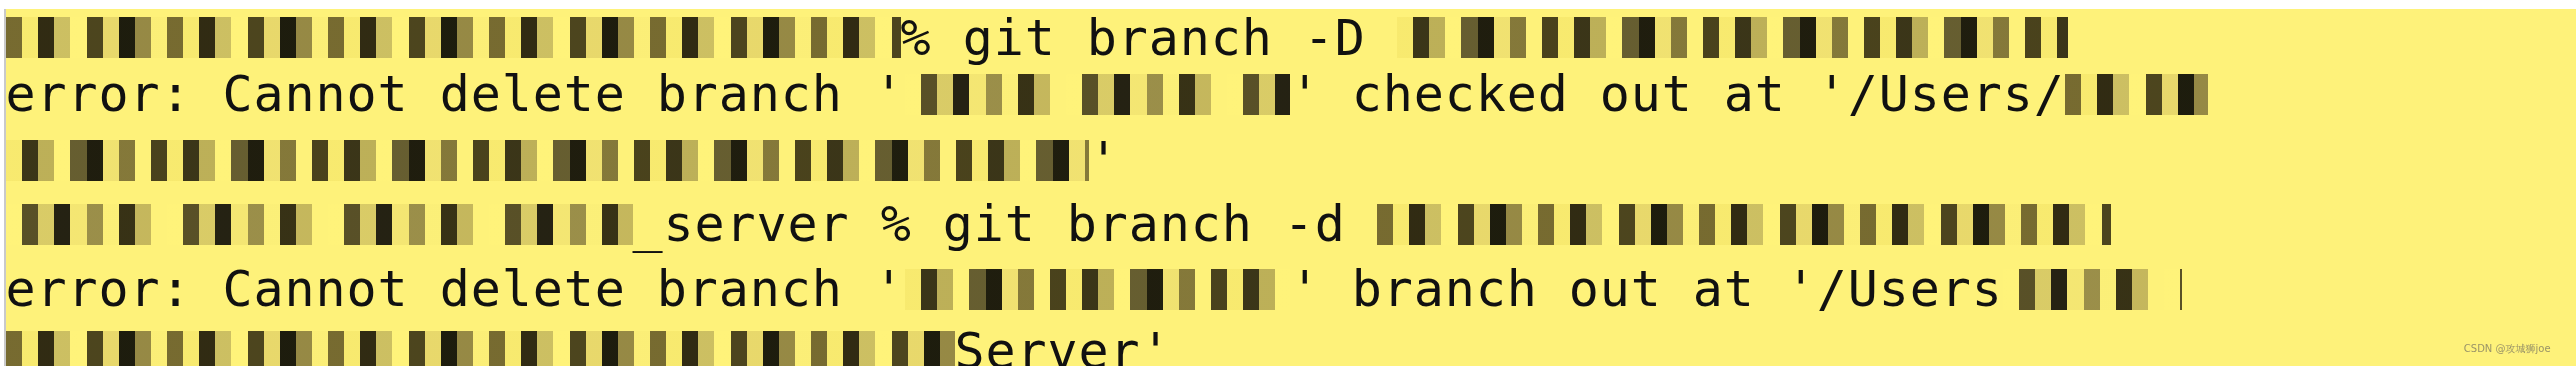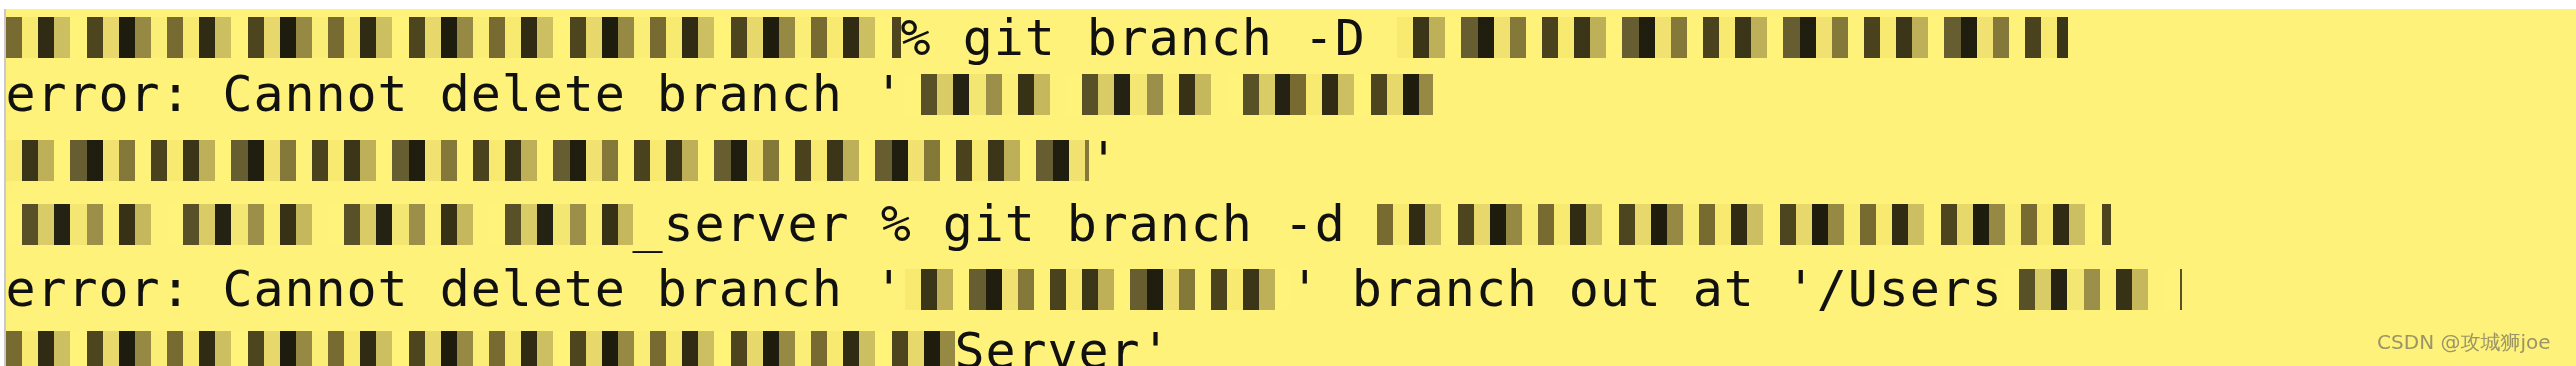--- a/index.html
+++ b/index.html
@@ -69,21 +69,21 @@
           #fff37a 0 16px, #4a4220 16px 32px, #d6c865 32px 48px,
           #12100a 48px 64px, #f3e572 64px 81px, #928645 81px 97px,
           #fbef78 97px 113px, #26210d 113px 129px, #c0b25a 129px 145px,
           #fef27a 145px 161px);
     }
     .watermark {
       position: absolute;
       right: 27px;
       bottom: 10.7px;
       font-family: "DejaVu Sans", "Liberation Sans", sans-serif;
-      font-size: 20px;
+      font-size: 10px;
       color: #9a9468;
       letter-spacing: 0;
     }
   </style>
 </head>
 <body>
 
 <div class="terminal">
 
   <div class="line l1">
@@ -92,20 +92,21 @@
     <span class="seg"> </span>
     <span class="seg">git branch -D</span>
     <span class="seg"> </span>
     <span class="redact r2" style="width:671px"></span>
   </div>
 
   <div class="line l2">
     <span class="seg"></span>
     <span class="seg">error: Cannot delete branch '</span>
     <span class="redact r3" style="width:385px"></span>
+    <span class="seg">' checked out at '/Users/</span>
     <span class="redact" style="width:143px"></span>
   </div>
 
   <div class="line l3">
     <span class="redact r2" style="width:1083px"></span>
     <span class="seg">'</span>
   </div>
 
   <div class="line l4">
     <span class="redact r3" style="width:627px"></span>

